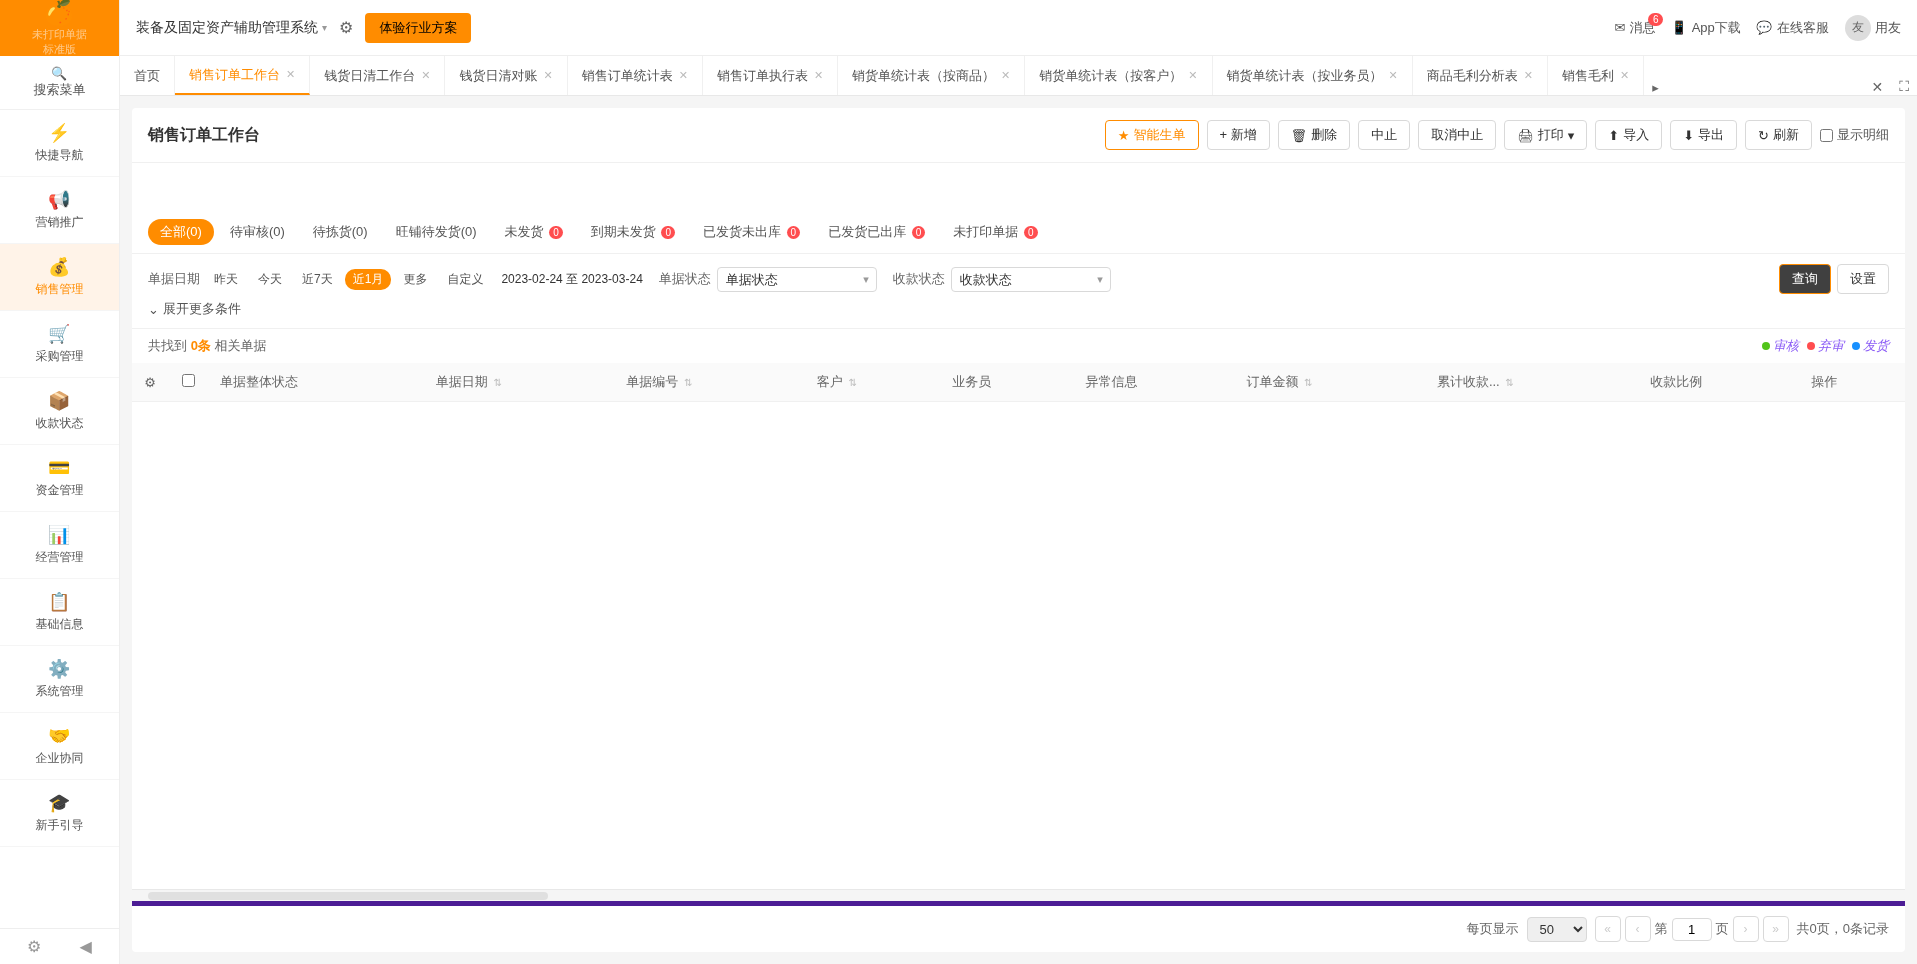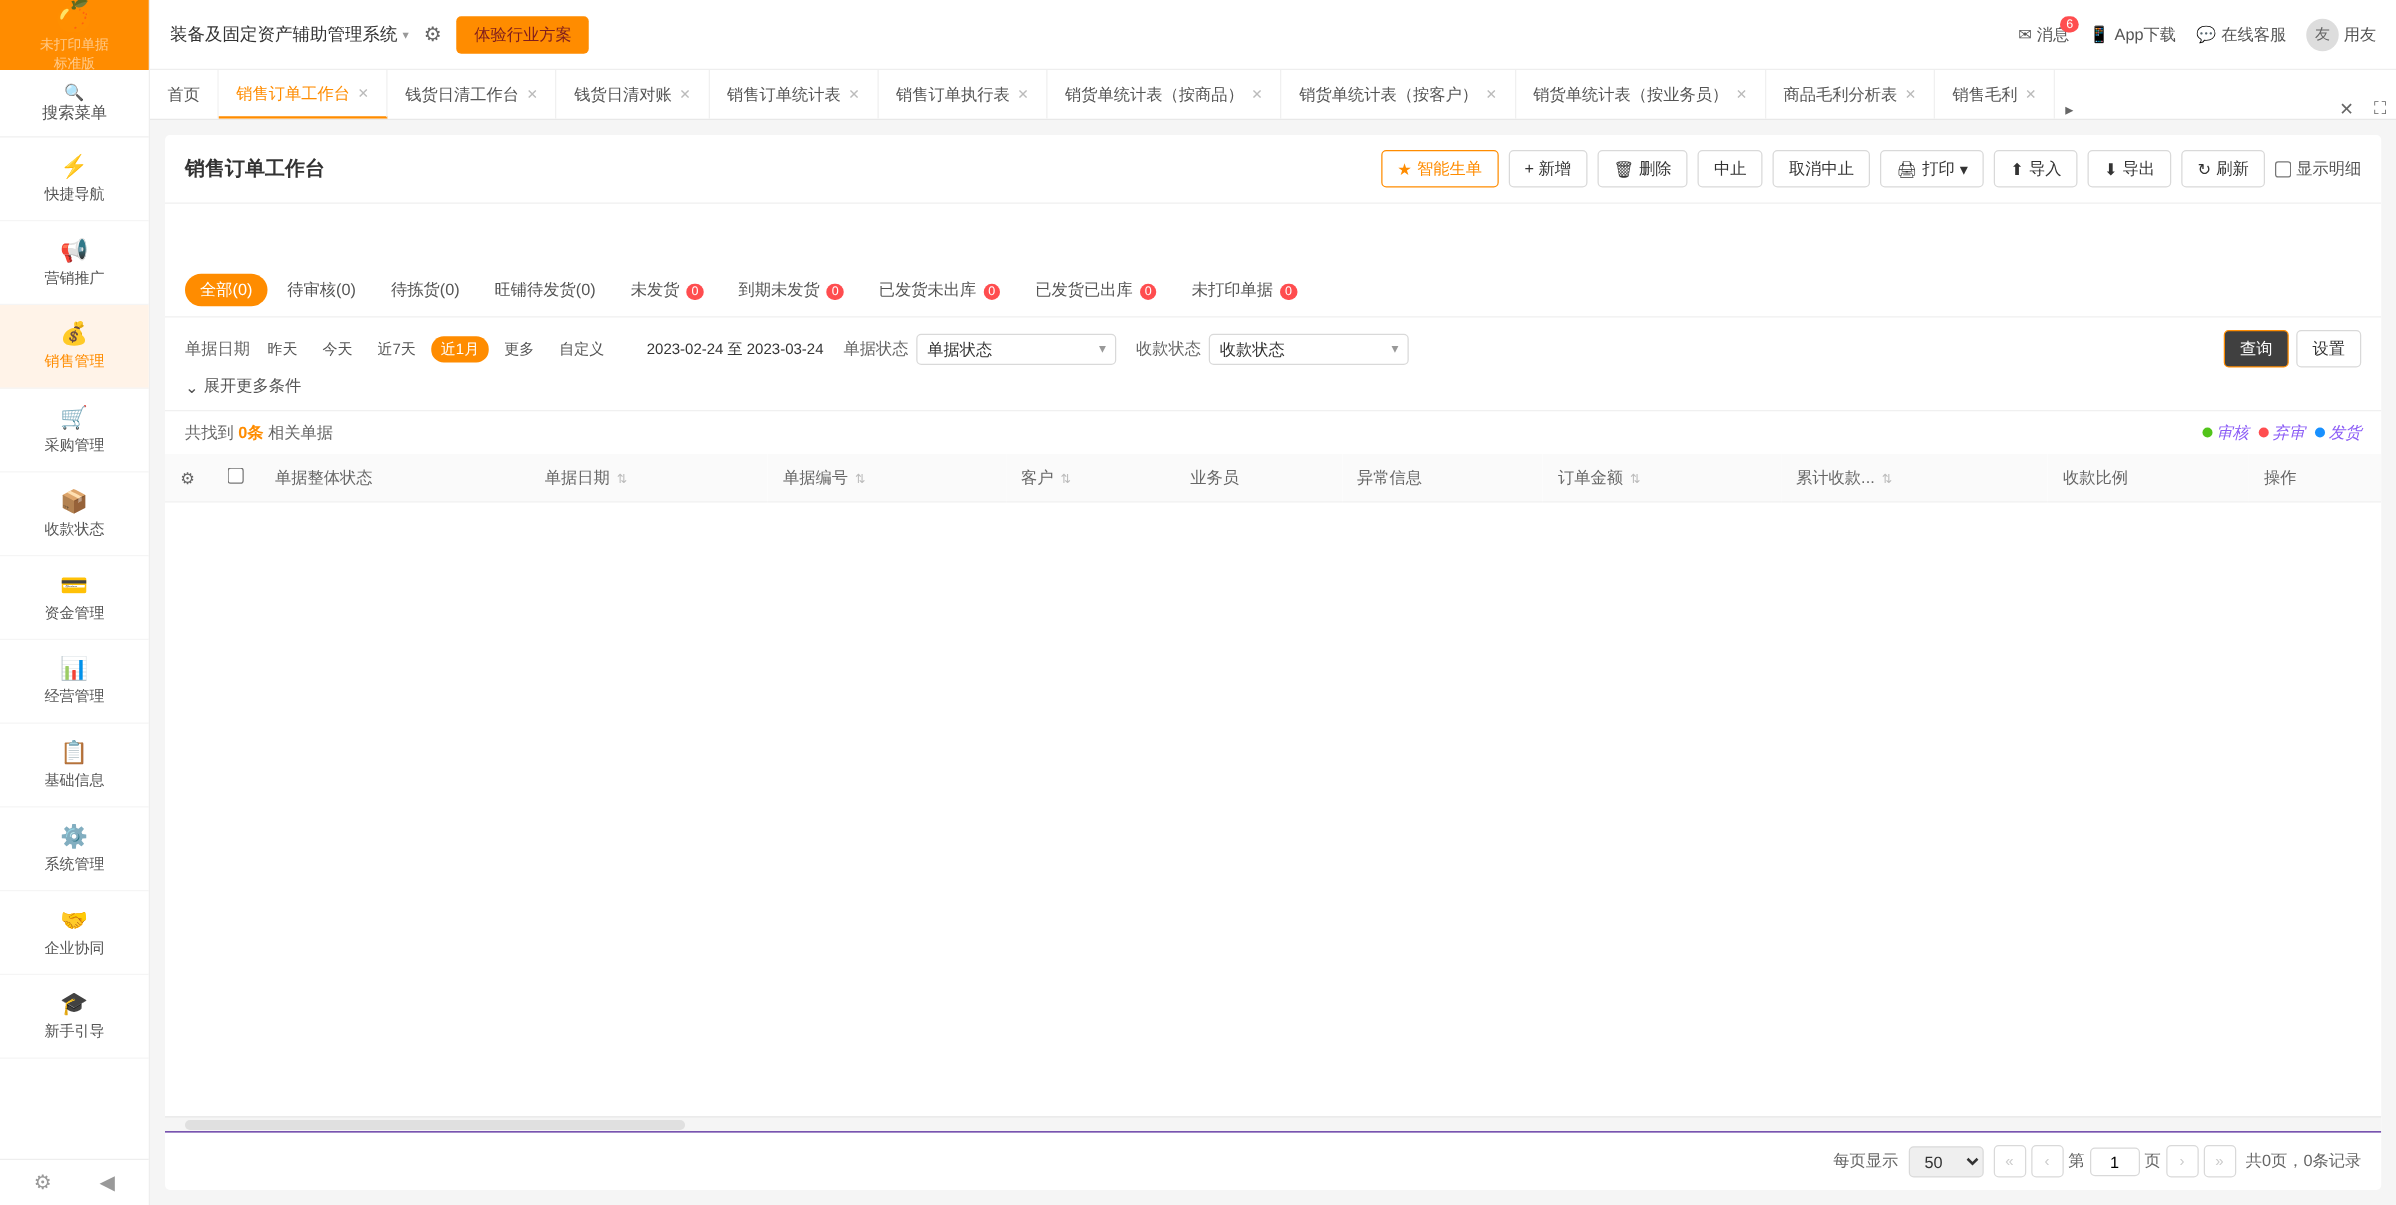--- a/index.html
+++ b/index.html
@@ -20,21 +20,21 @@
 
     
     .main { flex: 1; display: flex; flex-direction: column; overflow: hidden; }
 
     
     .topbar { height: 56px; background: white; border-bottom: 1px solid #eee; display: flex; align-items: center; padding: 0 16px; gap: 12px; flex-shrink: 0; }
     .topbar-title { font-size: 14px; color: #333; flex: 1; }
     .topbar-dropdown { display: flex; align-items: center; gap: 4px; cursor: pointer; }
     .topbar-dropdown-arrow { color: #999; font-size: 10px; }
     .topbar-settings { color: #666; cursor: pointer; font-size: 16px; }
-    .topbar-trial-btn { background: #ff8c00; color: #7f1d1d; border: none; padding: 6px 14px; border-radius: 4px; cursor: pointer; font-size: 13px; }
+    .topbar-trial-btn { background: #ff8c00; color: #000000; border: none; padding: 6px 14px; border-radius: 4px; cursor: pointer; font-size: 13px; }
     .topbar-right { display: flex; align-items: center; gap: 16px; margin-left: auto; }
     .topbar-msg { display: flex; align-items: center; gap: 4px; cursor: pointer; color: #555; position: relative; }
     .badge { background: #ff4d4f; color: white; border-radius: 10px; font-size: 10px; padding: 1px 5px; position: absolute; top: -6px; right: -8px; }
     .topbar-app { display: flex; align-items: center; gap: 4px; cursor: pointer; color: #555; }
     .topbar-service { display: flex; align-items: center; gap: 4px; cursor: pointer; color: #555; }
     .topbar-user { display: flex; align-items: center; gap: 4px; cursor: pointer; color: #555; }
     .user-avatar { width: 26px; height: 26px; border-radius: 50%; background: #ddd; display: flex; align-items: center; justify-content: center; font-size: 12px; color: #666; }
 
     
     .tabbar { background: #fff; border-bottom: 1px solid #e8e8e8; display: flex; align-items: flex-end; height: 40px; overflow: hidden; flex-shrink: 0; }
@@ -66,21 +66,21 @@
     .sub-tab-badge { background: #ff4d4f; color: white; border-radius: 10px; font-size: 10px; padding: 1px 4px; margin-left: 2px; }
 
     
     .filter-area { padding: 10px 16px; border-bottom: 1px solid #f0f0f0; }
     .filter-row { display: flex; align-items: center; gap: 16px; flex-wrap: wrap; }
     .filter-item { display: flex; align-items: center; gap: 6px; }
     .filter-label { color: #666; white-space: nowrap; font-size: 13px; }
     .filter-date-options { display: flex; align-items: center; gap: 4px; }
     .date-option { padding: 2px 8px; cursor: pointer; color: #555; border-radius: 3px; font-size: 12px; }
     .date-option.active { background: #ff8c00; color: white; border-radius: 10px; }
-    .date-range { color: #333; font-size: 12px; margin-left: 20px; }
+    .date-range { color: #333; font-size: 12px; margin-left: 4px; }
     .filter-select { border: 1px solid #d9d9d9; border-radius: 4px; padding: 4px 24px 4px 8px; color: #333; background: white; min-width: 160px; appearance: none; position: relative; cursor: pointer; font-size: 13px; }
     .select-wrapper { position: relative; display: inline-block; }
     .select-wrapper::after { content: '▾'; position: absolute; right: 8px; top: 50%; transform: translateY(-50%); color: #999; pointer-events: none; font-size: 11px; }
     .expand-more { display: flex; align-items: center; gap: 4px; cursor: pointer; color: #555; font-size: 12px; margin-top: 6px; }
 
     
     .table-summary { display: flex; align-items: center; justify-content: space-between; padding: 8px 16px; }
     .summary-text { color: #666; font-size: 13px; }
     .summary-text .count { color: #ff8c00; font-weight: bold; }
     .table-quick-actions { display: flex; align-items: center; gap: 8px; }
@@ -98,21 +98,21 @@
     th .sort-icon { color: #bbb; font-size: 10px; cursor: pointer; margin-left: 2px; }
     .checkbox-col { width: 40px; text-align: center; }
     .settings-col { width: 36px; text-align: center; }
 
     
     .empty-state { display: flex; flex-direction: column; align-items: center; justify-content: center; flex: 1; padding: 60px 20px; }
     .empty-icon { width: 100px; height: 100px; margin-bottom: 16px; position: relative; }
     .empty-text { color: #999; font-size: 14px; }
 
     
-    .pagination { display: flex; align-items: center; justify-content: flex-end; padding: 10px 16px; border-top: 1px solid #4c1d95; gap: 8px; flex-shrink: 0; }
+    .pagination { display: flex; align-items: center; justify-content: flex-end; padding: 10px 16px; border-top: 5px solid #4c1d95; gap: 8px; flex-shrink: 0; }
     .page-size-label { color: #666; }
     .page-size-select { border: 1px solid #d9d9d9; border-radius: 4px; padding: 3px 8px; color: #333; }
     .page-nav { display: flex; align-items: center; gap: 4px; }
     .page-nav-btn { width: 26px; height: 26px; display: flex; align-items: center; justify-content: center; border: 1px solid #d9d9d9; border-radius: 4px; cursor: pointer; color: #666; font-size: 12px; }
     .page-nav-btn.disabled { color: #ccc; cursor: not-allowed; }
     .page-num-input { border: 1px solid #d9d9d9; border-radius: 4px; width: 40px; text-align: center; padding: 3px 4px; }
     .page-info { color: #666; }
   </style>
 </head>
 <body>

